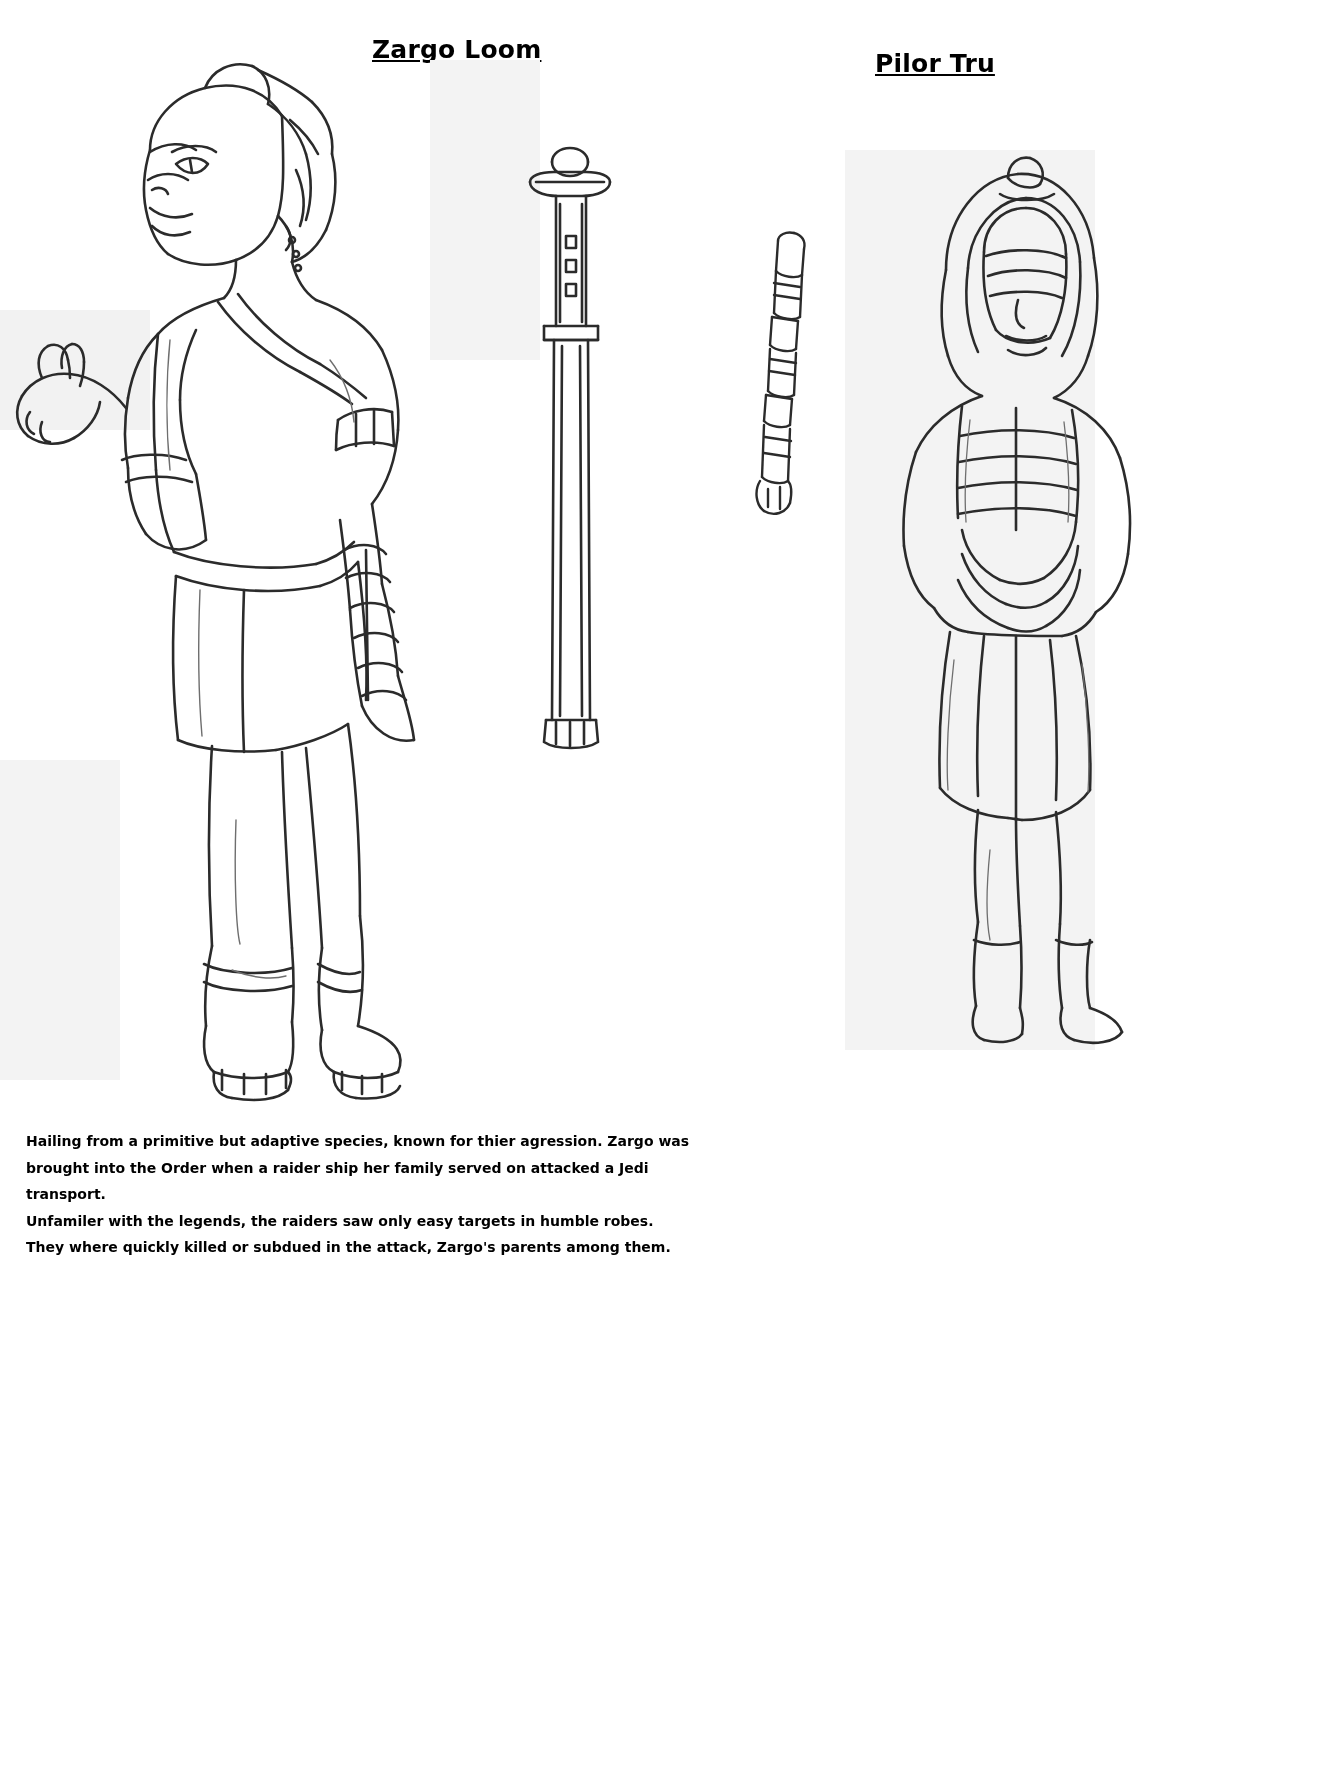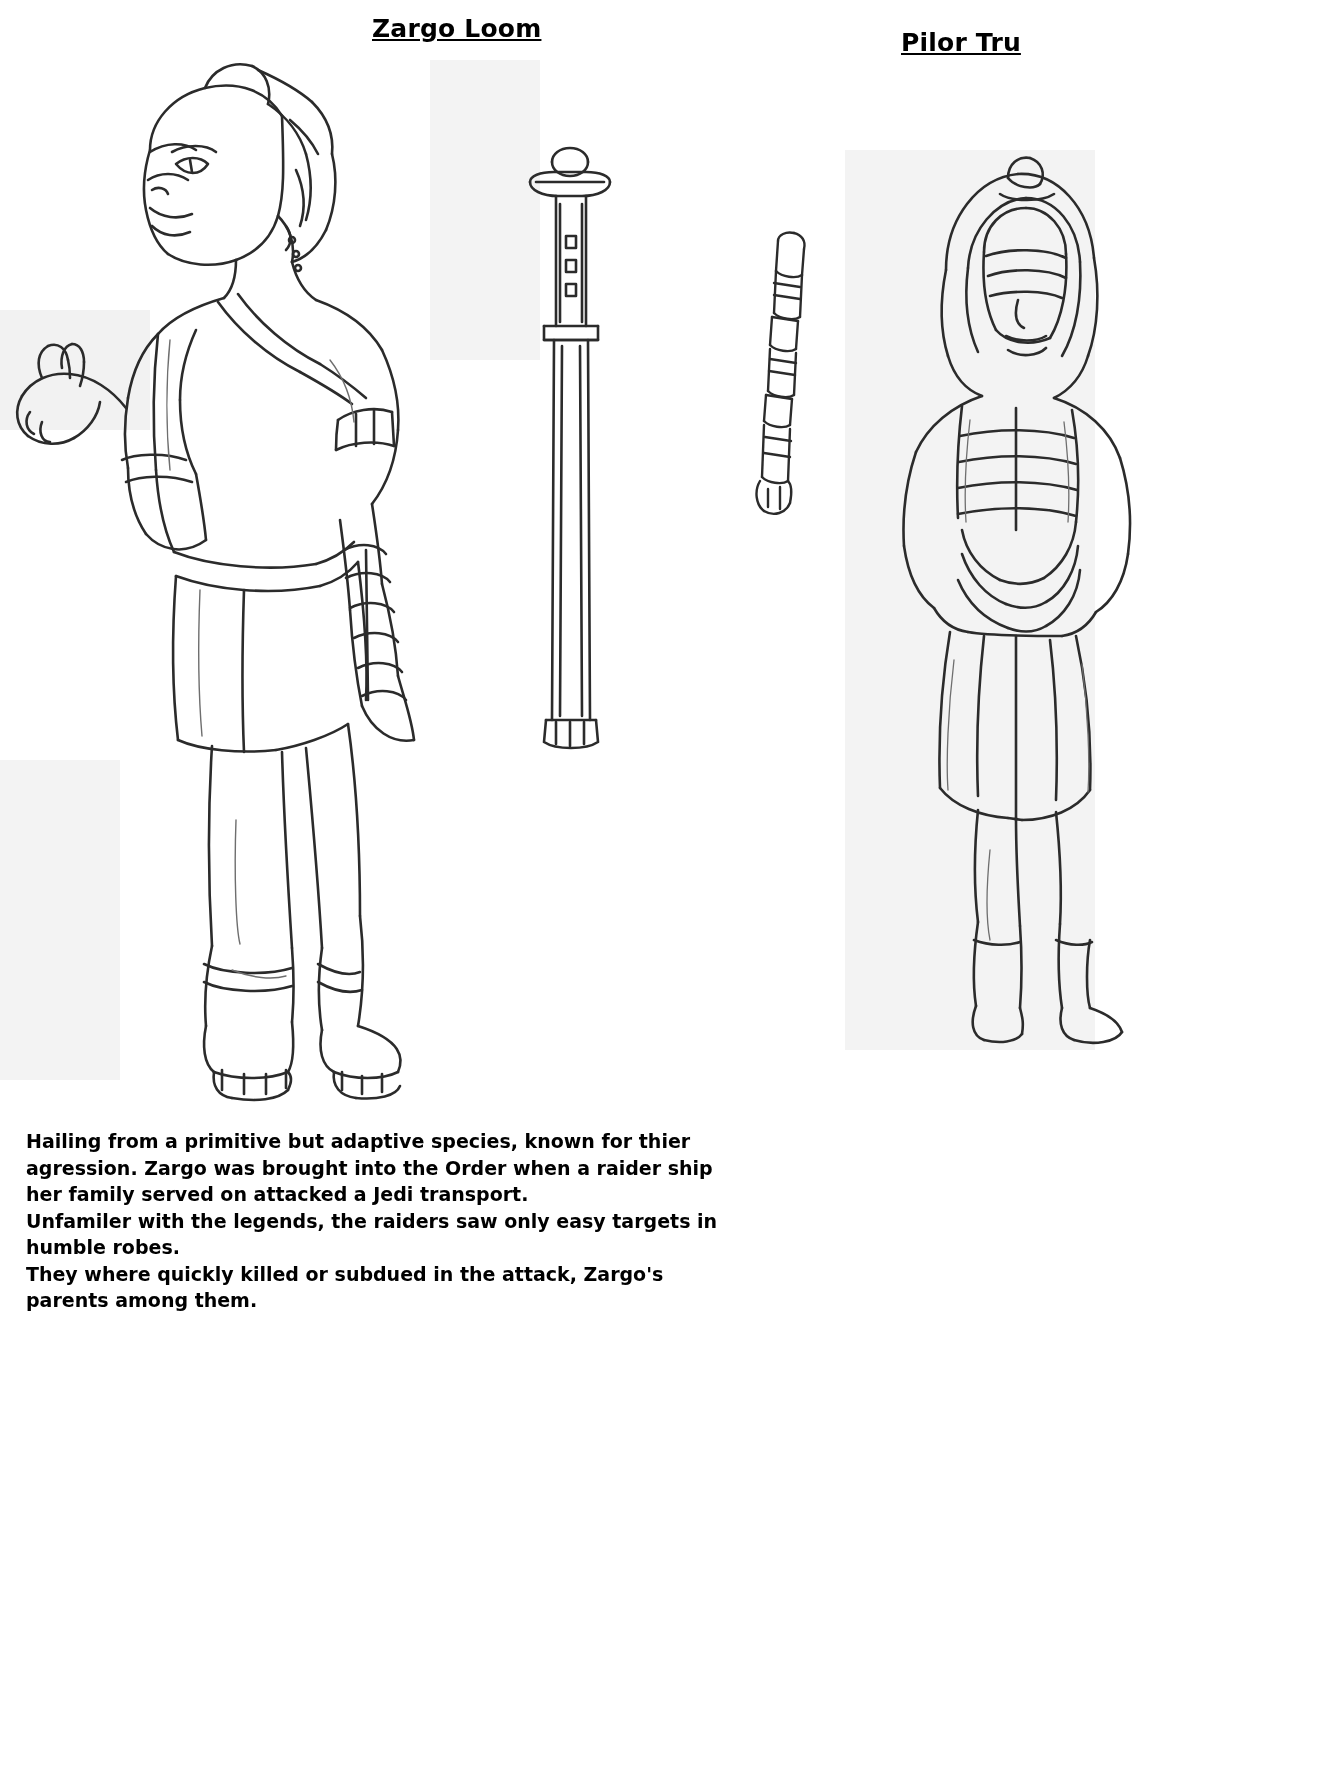--- a/index.html
+++ b/index.html
@@ -23,23 +23,24 @@
   }
 
   
   .char-title {
     position: absolute;
     font-weight: bold;
     font-size: 25px;
     text-decoration: underline;
     letter-spacing: 0.2px;
     white-space: nowrap;
+    margin-top: 21px;
   }
   #title-zargo { left: 372px; top: 14px; }
-  #title-pilor { left: 901px; top: 28px; text-align: right; }
+  #title-pilor { left: 875px; top: 28px; text-align: right; }
 
   
   .art-area {
     position: absolute;
     left: 0;
     top: 0;
     width: 1328px;
     height: 1110px;
   }
   .sketch {
@@ -52,21 +53,21 @@
     background: #f4f4f4;
   }
 
   
   .desc {
     position: absolute;
     left: 26px;
     top: 1128px;
     width: 700px;
     font-weight: bold;
-    font-size: 19px;
+    font-size: 14px;
     line-height: 26.5px;
     color: #000;
   }
   .desc p {
     margin: 0 0 0 0;
     white-space: pre-line;
   }
   .desc .gap { height: 26px; }
 </style>
 </head>

